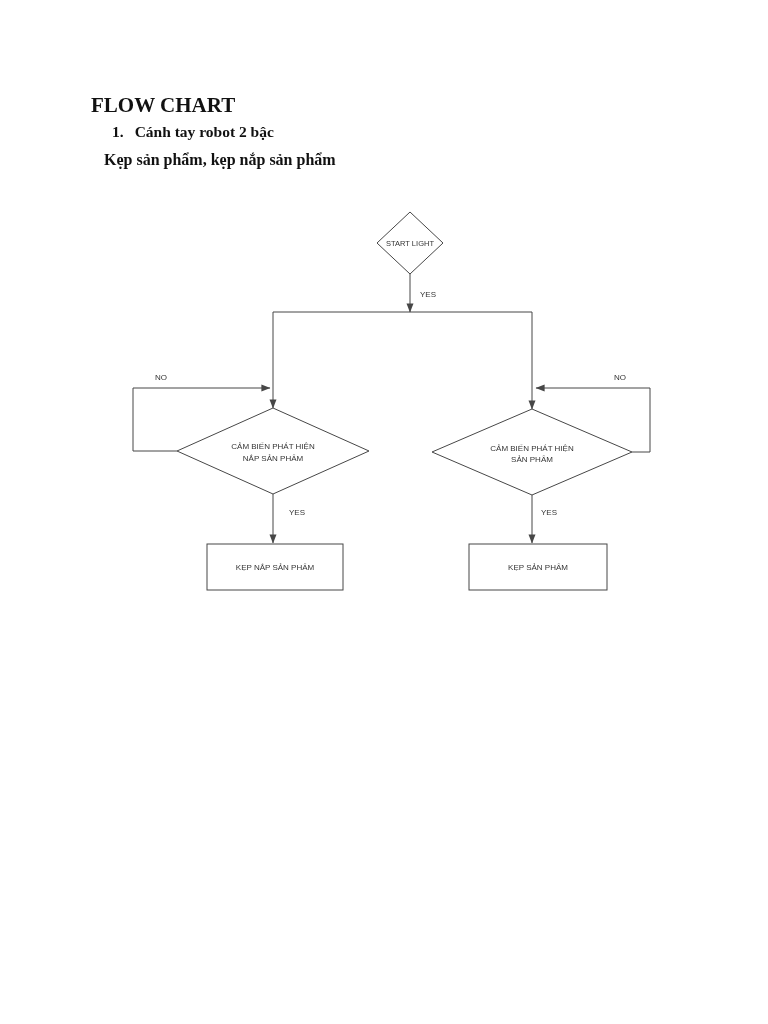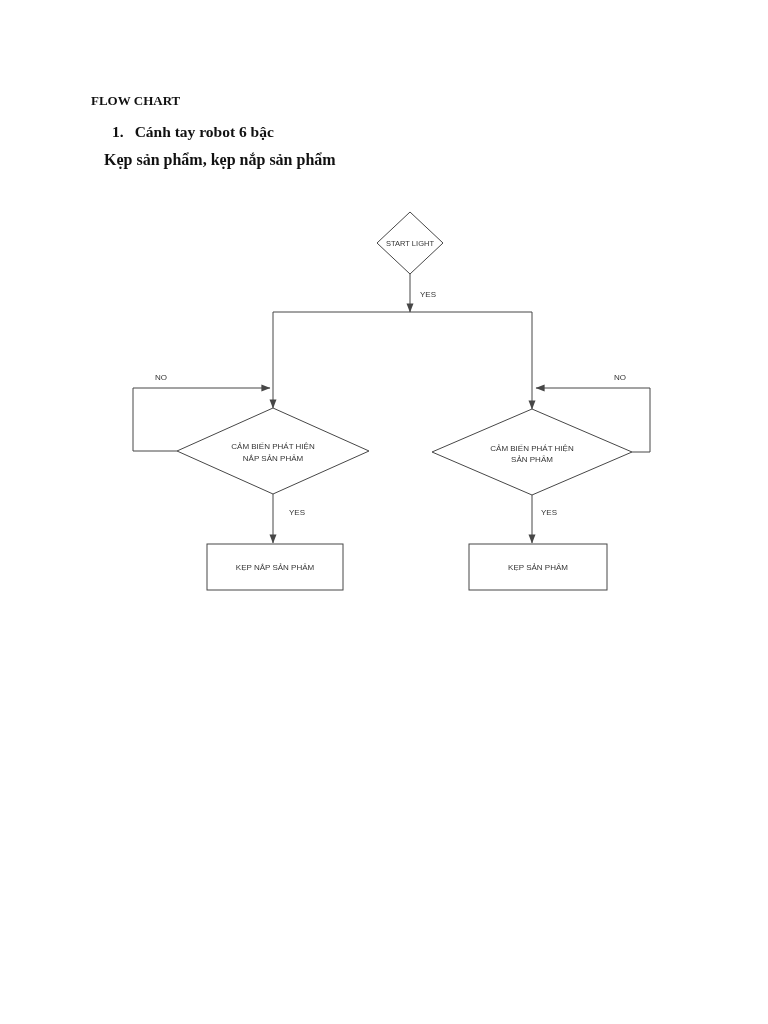--- a/index.html
+++ b/index.html
@@ -15,21 +15,21 @@
     width: 768px;
     height: 1024px;
     background: var(--page_bg);
     overflow: hidden;
     font-family: "Liberation Sans", "DejaVu Sans", sans-serif;
   }
   .doc-header { position: absolute; left: 0; top: 0; width: 100%; color: var(--heading_color); }
   .doc-title {
     position: absolute; left: 91px; top: 93px;
     font-family: "Liberation Serif", "DejaVu Serif", serif;
-    font-weight: bold; font-size: 13px; white-space: nowrap;
+    font-weight: bold; font-size: 21px; white-space: nowrap;
   }
   .doc-list-item {
     position: absolute; left: 112px; top: 123px;
     font-family: "Liberation Serif", "DejaVu Serif", serif;
     font-weight: bold; font-size: 15.5px; white-space: nowrap;
   }
   .doc-list-item .item-number { display: inline-block; margin-right: 11px; }
   .doc-subtitle {
     position: absolute; left: 104px; top: 151px;
     font-family: "Liberation Serif", "DejaVu Serif", serif;
@@ -47,21 +47,21 @@
   }
   .fc-label-small { font-size: 7.5px; }
 </style>
 </head>
 <body>
 
 <div class="page">
 
   <div class="doc-header">
     <div class="doc-title">FLOW CHART</div>
-    <div class="doc-list-item"><span class="item-number">1.</span><span>Cánh tay robot 6 bậc</span></div>
+    <div class="doc-list-item"><span class="item-number">1.</span><span>Cánh tay robot 2 bậc</span></div>
     <div class="doc-subtitle">Kẹp sản phẩm, kẹp nắp sản phẩm</div>
   </div>
 
   <svg class="flowchart" width="768" height="1024" viewBox="0 0 768 1024" xmlns="http://www.w3.org/2000/svg">
     <defs>
       <marker id="arrow" markerWidth="10" markerHeight="8" refX="8.6" refY="4" orient="auto" markerUnits="userSpaceOnUse">
         <path class="fc-arrowhead" d="M0,0.5 L9,4 L0,7.5 Z"></path>
       </marker>
     </defs>
 

